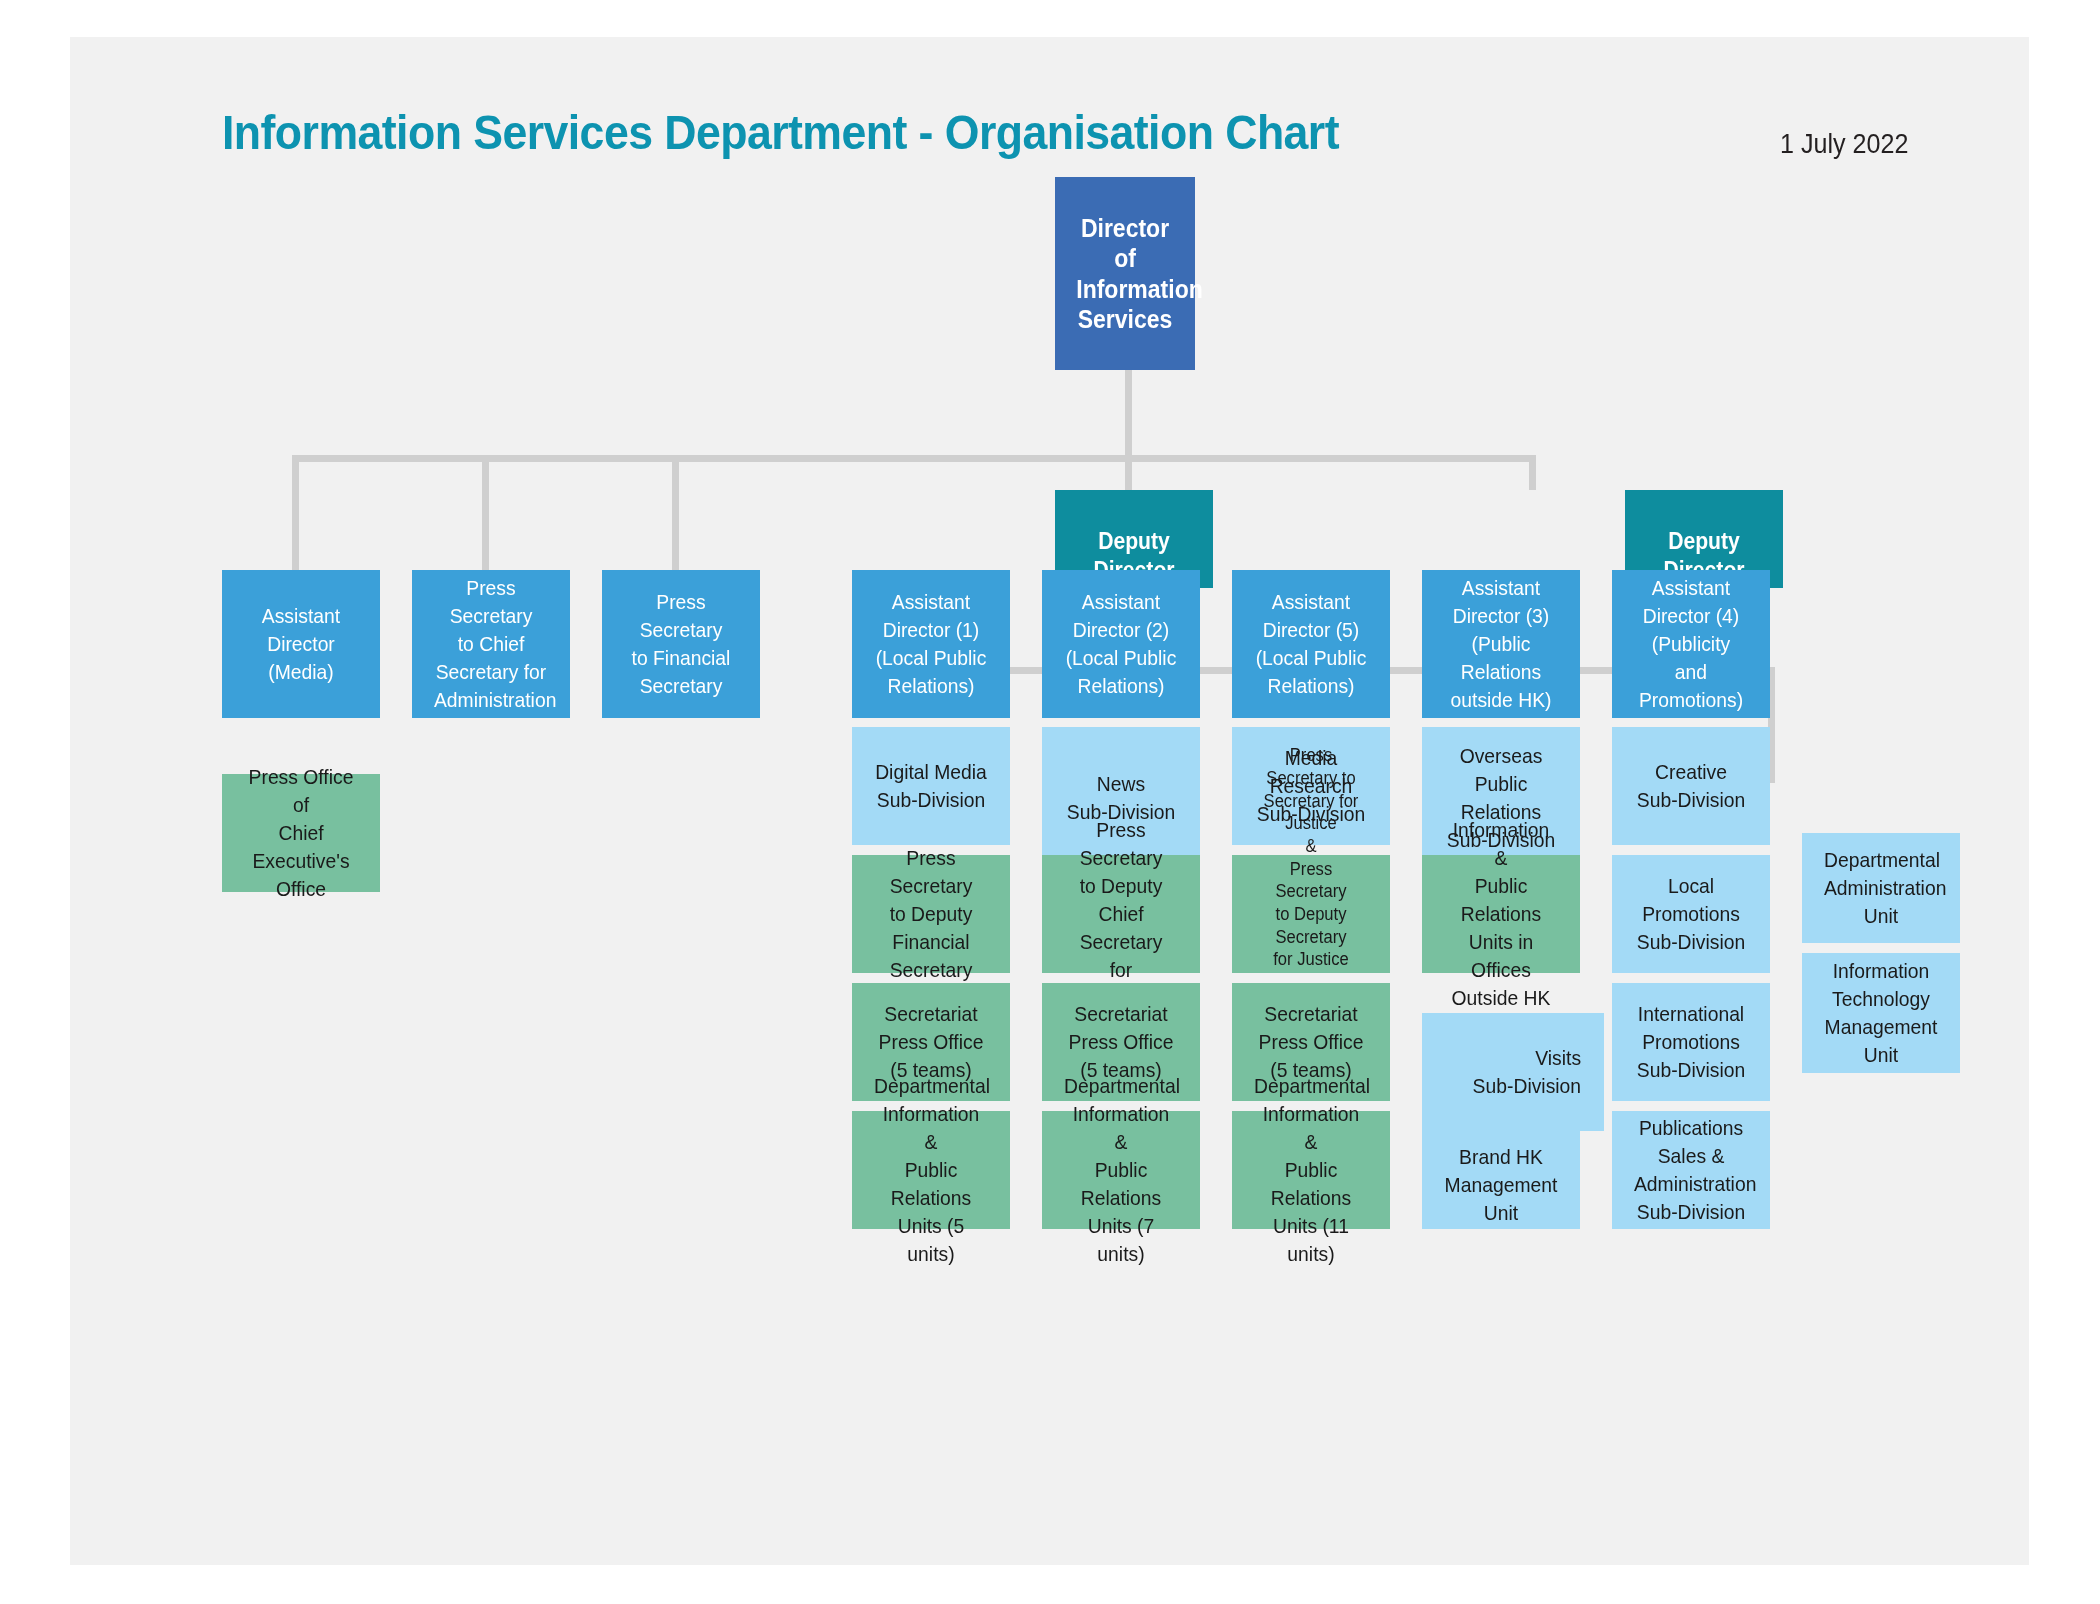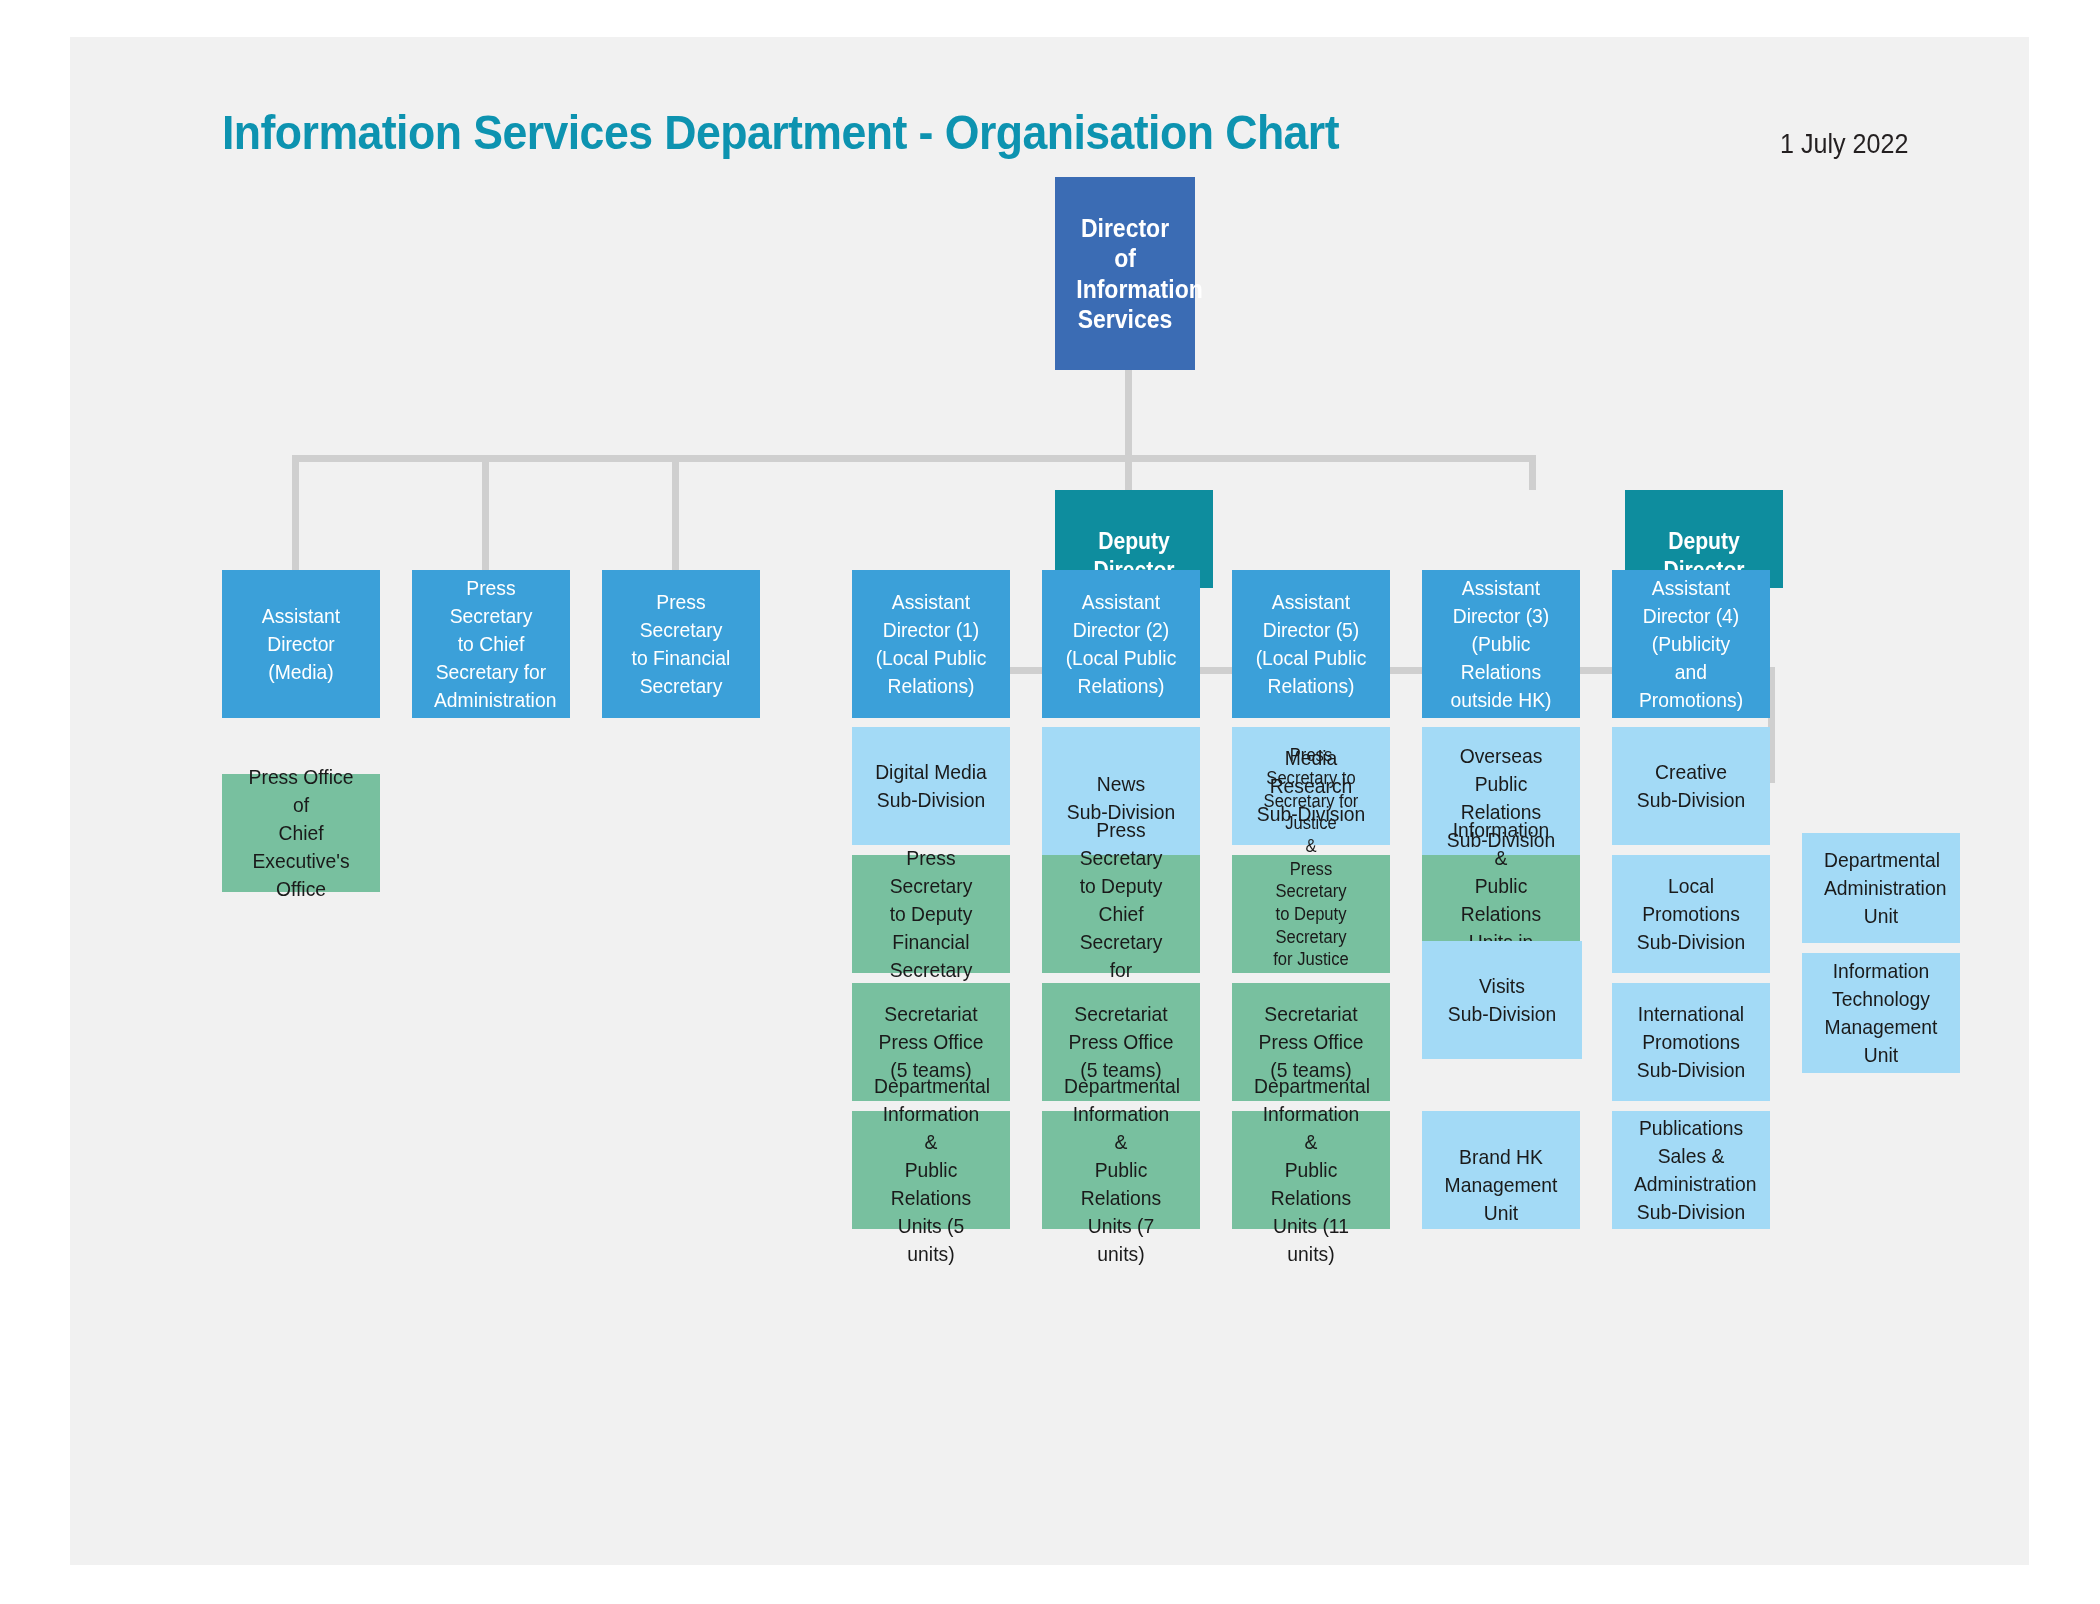--- a/index.html
+++ b/index.html
@@ -276,21 +276,21 @@
     <span>Overseas
 Public Relations
 Sub-Division</span>
   </div>
   <div class="box lvl-green" style="left:1352px; top:818px; width:158px; height:118px;">
     <span>Information &amp;
 Public Relations
 Units in Offices
 Outside HK</span>
   </div>
-  <div class="box lvl-sub" style="left:1352px; top:904px; width:160px; height:118px;">
+  <div class="box lvl-sub" style="left:1352px; top:976px; width:182px; height:118px;text-align:right;">
     <span>Visits
 Sub-Division</span>
   </div>
   <div class="box lvl-sub" style="left:1352px; top:1074px; width:158px; height:118px;align-items:flex-end;">
     <span>Brand HK
 Management
 Unit</span>
   </div>
 
   <div class="box lvl-sub" style="left:1542px; top:690px; width:158px; height:118px;">

